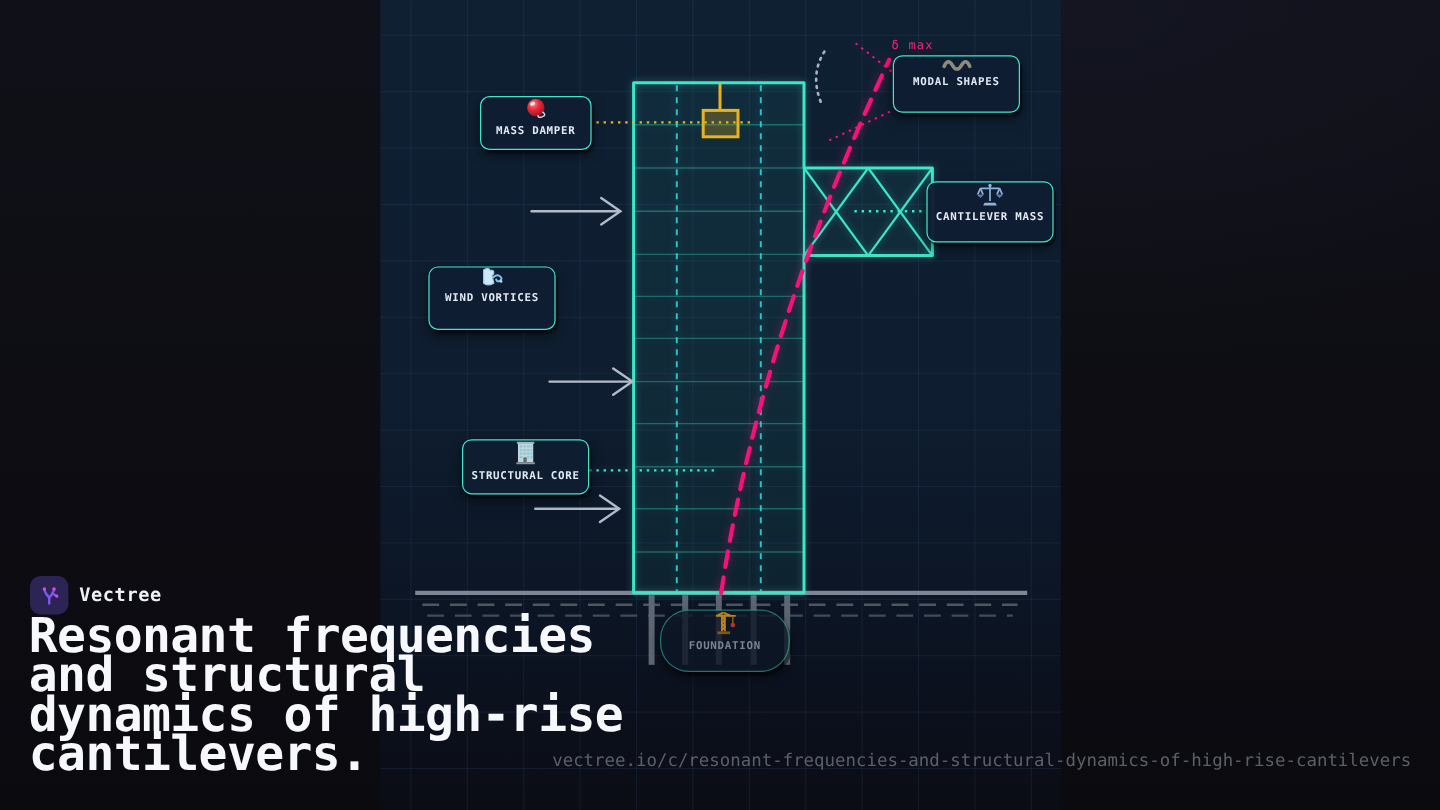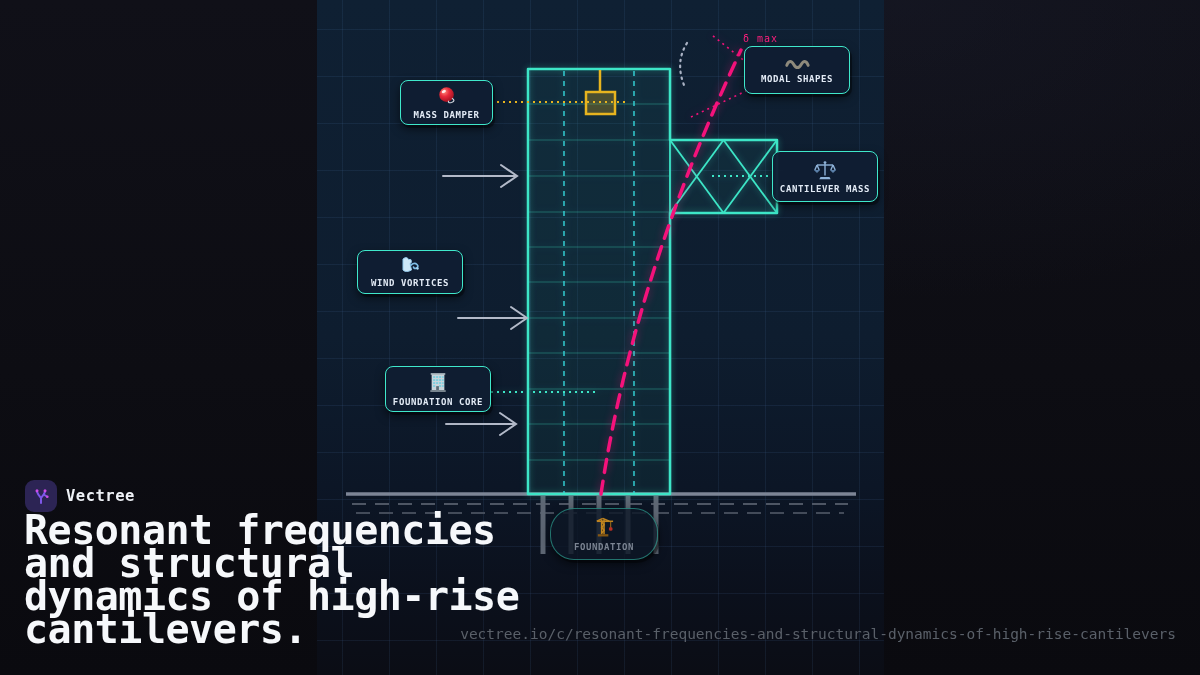--- a/index.html
+++ b/index.html
@@ -23,21 +23,21 @@
   
   svg.diagram{position:absolute;left:0;top:0;width:1200px;height:675px;pointer-events:none;}
   .glow-teal{filter:drop-shadow(0 0 3px rgba(61,230,200,0.40));}
   .glow-pink{filter:drop-shadow(0 0 4px rgba(245,18,123,0.45));}
   
   .label-box{
     position:absolute;box-sizing:border-box;
     background:rgba(16,29,50,0.96);
     border:1.5px solid #3fe8cb;border-radius:8px;
     box-shadow:0 4px 10px rgba(0,0,0,0.55), 2px 3px 0 rgba(0,0,0,0.35);
-    display:flex;flex-direction:column;align-items:center;justify-content:center;gap:3px;
+    display:flex;flex-direction:column;align-items:center;justify-content:flex-start;gap:3px;
     color:#e2eaf5;font-size:9px;font-weight:bold;letter-spacing:0.6px;white-space:nowrap;
   }
   .label-box .lbl{transform:translateY(1px);}
   .label-box.muted{
     background:rgba(13,22,38,0.80);
     border-color:rgba(61,230,200,0.45);
     color:#7b8492;
   }
   
   .delta{
@@ -187,21 +187,21 @@
         <line x1="20" y1="5" x2="22.2" y2="10"></line>
     </g>
     <circle cx="12" cy="2.6" r="1.4" fill="#8fb3d9"></circle>
     <path d="M0.8,10 h6.4 l-3.2,3 z" fill="#5a7fa8"></path>
     <path d="M16.8,10 h6.4 l-3.2,3 z" fill="#5a7fa8"></path>
     <path d="M7.5,17 h9 l1.2,2.2 h-11.4 z" fill="#8fb3d9"></path>
   </svg>
   <span class="lbl">CANTILEVER MASS</span>
 </div>
 
-<div class="label-box" style="left:357px;top:222px;width:106px;height:44px;margin-top:28px;">
+<div class="label-box" style="left:357px;top:222px;width:106px;height:53px;">
   <svg width="22" height="17" viewBox="0 0 22 17">
     <path d="M4,2 Q8,-1 9.5,2.5 Q12.5,1.5 12.5,4.5 Q12.5,6 11,6.5 L12.5,13 Q7,16 4,13 Z" fill="#cde8f8" stroke="#93cbee" stroke-width="1"></path>
     <path d="M12,8 q3.5,-3 6,-0.5 q2,2 -0.5,3.5 q-2.5,1.2 -3,-1" fill="none" stroke="#7fbfe8" stroke-width="1.7" stroke-linecap="round"></path>
     <circle cx="18.5" cy="11.5" r="1.2" fill="#a9d8f2"></circle>
   </svg>
   <span class="lbl">WIND VORTICES</span>
 </div>
 
 <div class="label-box" style="left:385px;top:366px;width:106px;height:46px;">
   <svg width="20" height="21" viewBox="0 0 22 23">
@@ -220,21 +220,21 @@
         <rect x="8.9" y="11.1" width="2.3" height="2"></rect>
         <rect x="12.2" y="11.1" width="2.3" height="2"></rect>
         <rect x="15.5" y="11.1" width="1.8" height="2"></rect>
       <rect x="5.6" y="14.4" width="2.3" height="2"></rect>
         <rect x="12.2" y="14.4" width="2.3" height="2"></rect>
         <rect x="15.5" y="14.4" width="1.8" height="2"></rect>
     </g>
     <rect x="9" y="15.5" width="3" height="4.5" fill="#5a6b75"></rect>
     <rect x="2.5" y="20" width="17" height="1.8" fill="#8a979e"></rect>
   </svg>
-  <span class="lbl">FOUNDATION CORE</span>
+  <span class="lbl">STRUCTURAL CORE</span>
 </div>
 
 <div class="label-box muted" style="left:550px;top:508px;width:108px;height:52px;border-radius:24px;">
   <svg width="23" height="21" viewBox="0 0 24 22" opacity="0.95">
     <g stroke="#c98a1f" stroke-width="1.6" fill="none">
       <line x1="9" y1="3" x2="9" y2="18"></line>
       <line x1="11.5" y1="3" x2="11.5" y2="18"></line>
       <path d="M9,5 l2.5,3 l-2.5,3 l2.5,3 l-2.5,3"></path>
       <line x1="4" y1="4.5" x2="21" y2="4.5"></line>
       <line x1="10.2" y1="1.5" x2="4" y2="4.5"></line>

